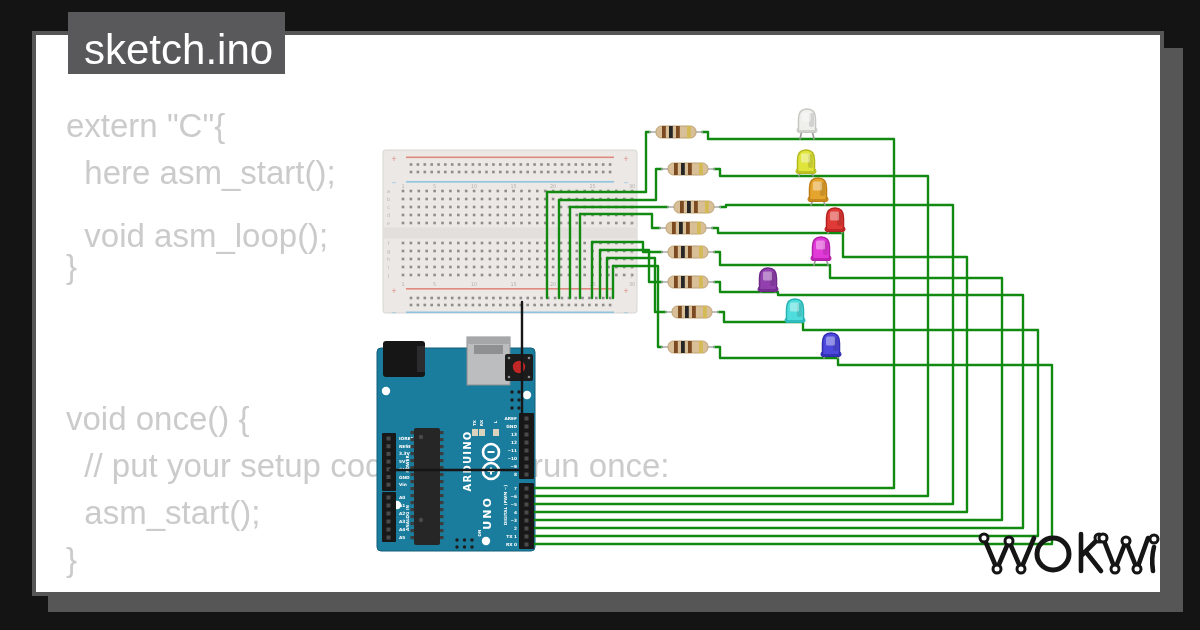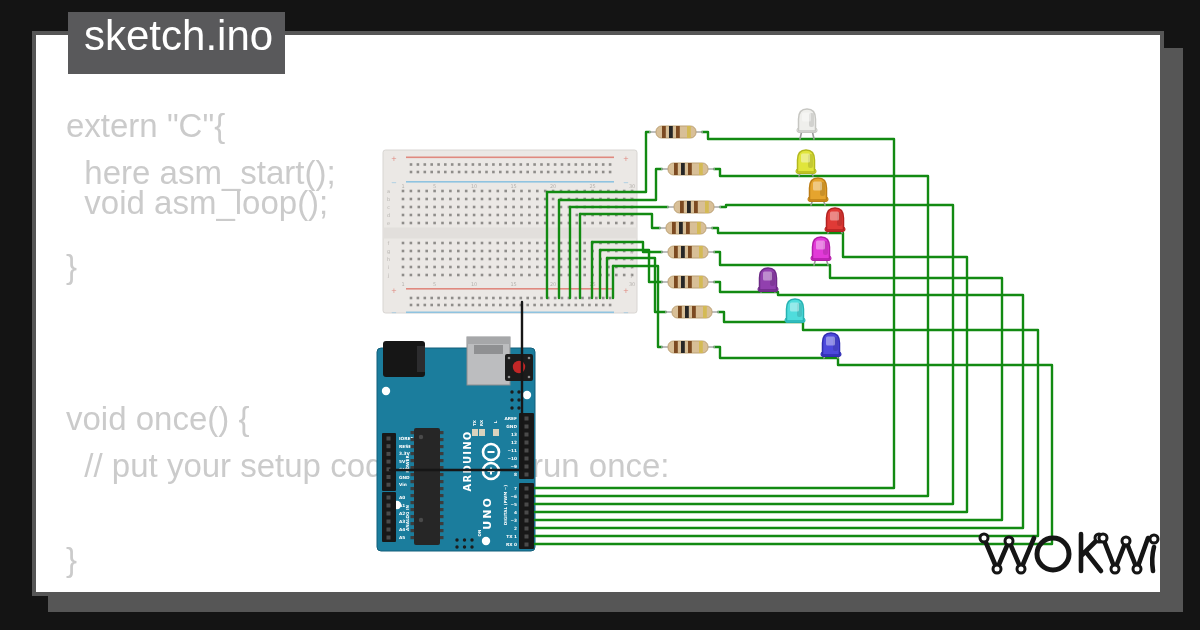--- a/index.html
+++ b/index.html
@@ -9,44 +9,45 @@
     font-family:"Liberation Sans",sans-serif;
   }
   .shadow{position:absolute;left:48px;top:48px;width:1135px;height:564px;background:var(--shadow,#565656);}
   .card{position:absolute;left:32px;top:31px;width:1124px;height:557px;background:var(--card,#fff);border:4px solid var(--shadow,#565656);}
   .code-layer{position:absolute;left:0;top:0;width:1200px;height:630px;}
   .code-line{
     position:absolute;left:66px;white-space:pre;
     font-size:33px;line-height:1.2;color:var(--codetext,#cbcbcb);
     font-family:"Liberation Sans",sans-serif;letter-spacing:0px;
   }
-  .cl0{top:106px}.cl1{top:153px}.cl2{top:183px}.cl3{top:247px}
+  .cl0{top:106px}.cl1{top:153px}.cl2{top:216px}.cl3{top:247px}
   .cl4{top:399px}.cl5{top:446px}.cl6{top:493px}.cl7{top:540px}
   #scene{position:absolute;left:0;top:0;width:1200px;height:630px;}
   .overlay{position:absolute;left:0;top:0;width:1200px;height:630px;pointer-events:none;}
   .titlebox{
     position:absolute;left:68px;top:12px;width:217px;height:62px;box-sizing:border-box;
     background:var(--titlebox,#59595b);color:var(--titletext,#fff);
-    display:flex;align-items:flex-start;padding-left:16px;font-size:42px;
+    display:flex;align-items:flex-end;padding-left:16px;font-size:42px;
     font-family:"Liberation Sans",sans-serif;
   }
 </style>
 </head>
 <body>
 
 <div class="shadow"></div>
 <div class="card"></div>
 
 <div class="code-layer">
   <div class="code-line cl0">extern "C"{</div>
   <div class="code-line cl1">  here asm_start();</div>
   <div class="code-line cl2">  void asm_loop();</div>
   <div class="code-line cl3">}</div>
   <div class="code-line cl4">void once() {</div>
   <div class="code-line cl5">  // put your setup code here, to run once:</div>
+  <div class="code-line cl6">  asm_start();</div>
   <div class="code-line cl7">}</div>
 </div>
 
 <svg id="scene" viewBox="0 0 1200 630">
     <g>
       <rect x="383" y="150" width="254" height="163" rx="2.5" fill="#ebe8e5" stroke="#d8d5d2" stroke-width="1"></rect>
       <rect x="383" y="227.5" width="254" height="11" fill="#e2dfdc"></rect>
       <rect x="406" y="156.5" width="208" height="1.6" fill="#e0897f"></rect>
       <rect x="406" y="181" width="208" height="1.6" fill="#8fc3e0"></rect>
       <rect x="409.7" y="163.2" width="2.6" height="2.6" fill="#8f8d8a"></rect>

